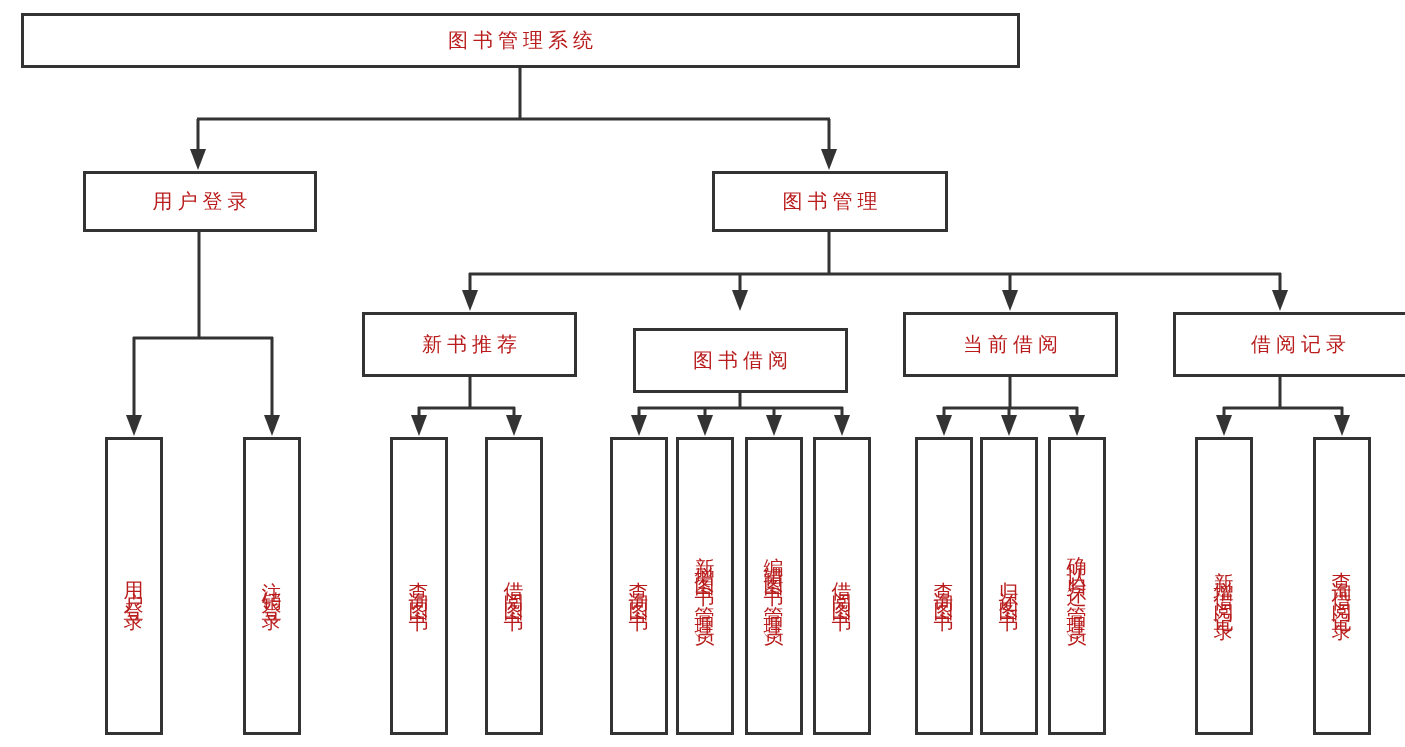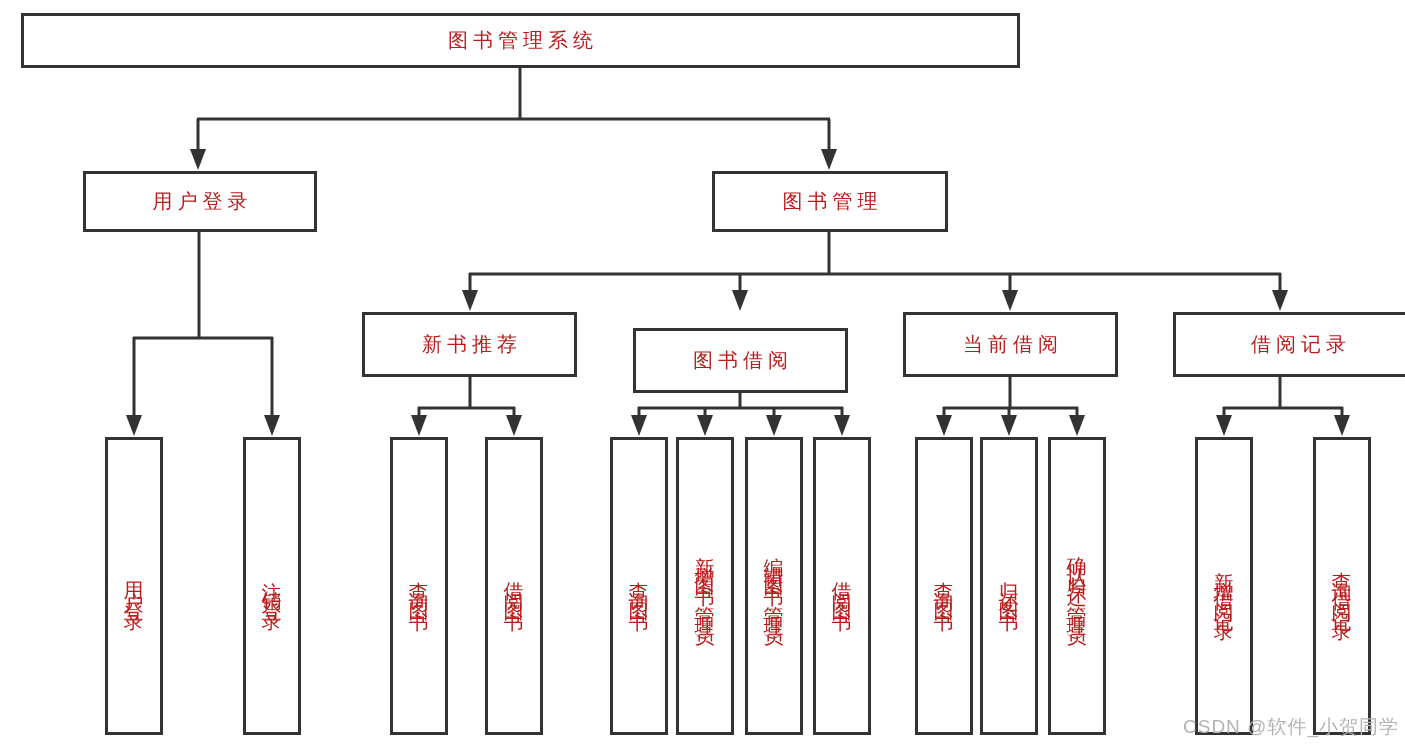--- a/index.html
+++ b/index.html
@@ -115,15 +115,14 @@
   <div class="box v" style="left:745px; top:437px; width:58px; height:298px;">编辑图书（管理员）</div>
   <div class="box v" style="left:813px; top:437px; width:58px; height:298px;">借阅图书</div>
 
   <div class="box v" style="left:915px; top:437px; width:58px; height:298px;">查询图书</div>
   <div class="box v" style="left:980px; top:437px; width:58px; height:298px;">归还图书</div>
   <div class="box v" style="left:1048px; top:437px; width:58px; height:298px;">确认归还（管理员）</div>
 
   <div class="box v" style="left:1195px; top:437px; width:58px; height:298px;">新增借阅记录</div>
   <div class="box v" style="left:1313px; top:437px; width:58px; height:298px;">查询借阅记录</div>
 
-  <div class="watermark">CSDN @软件_小贺同学</div>
 
 </div>
 
 </body></html>

